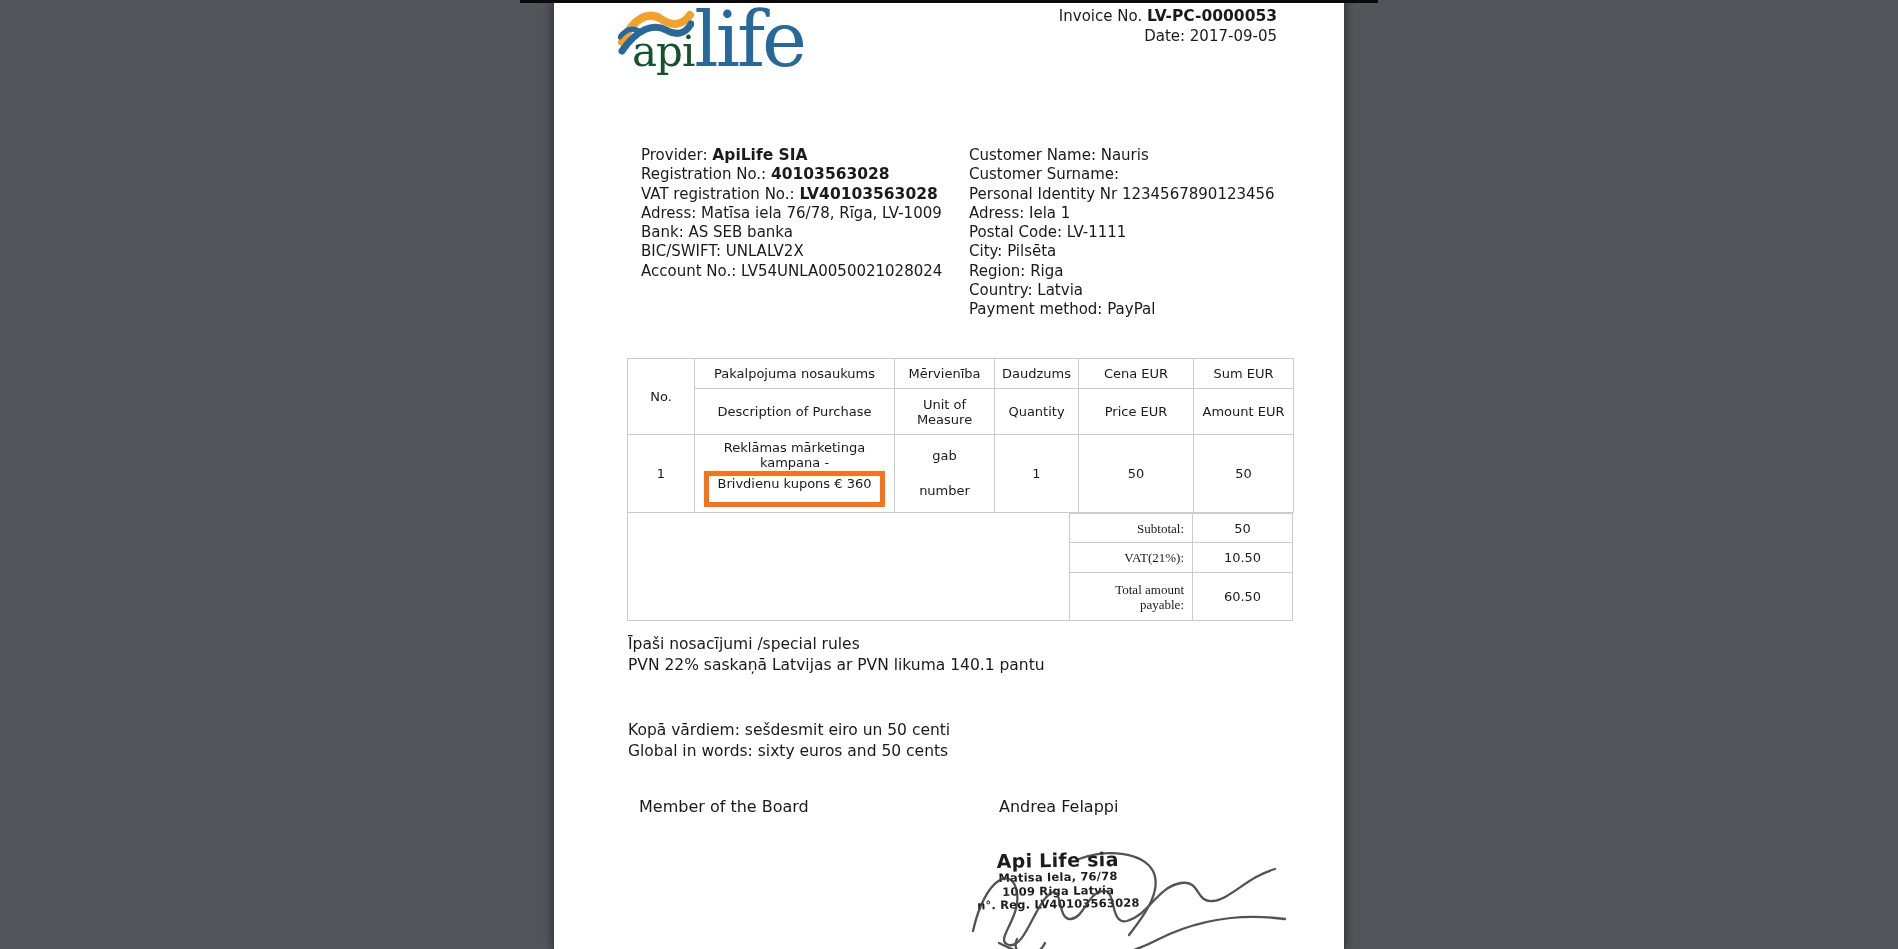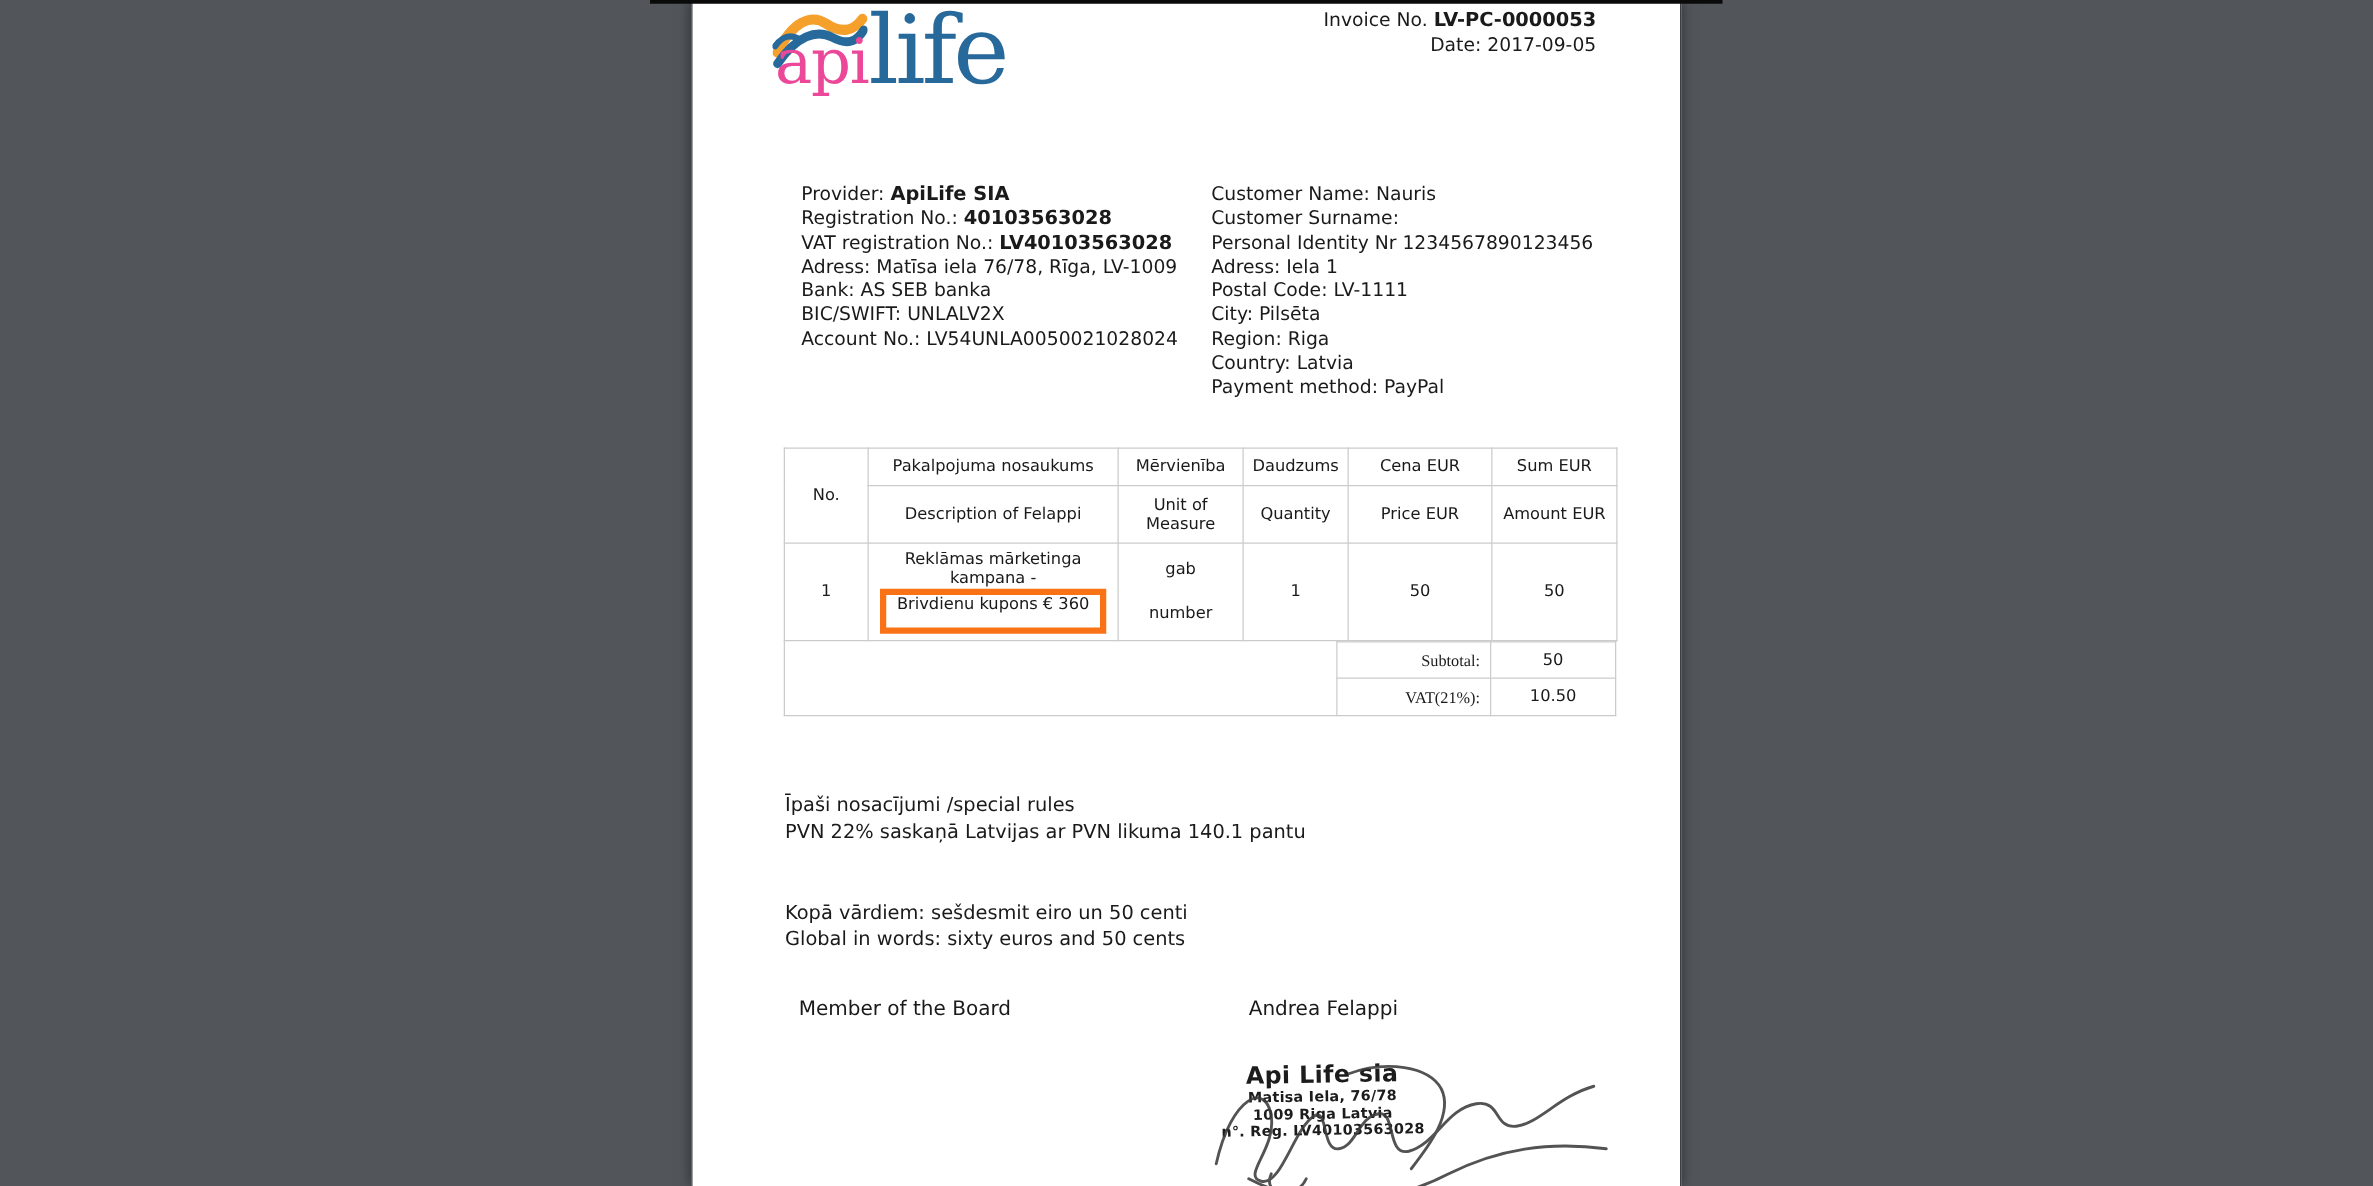--- a/index.html
+++ b/index.html
@@ -11,21 +11,21 @@
   }
   .top-edge{position:absolute;left:520px;top:0;width:858px;height:3px;background:#0a0a0a;z-index:6;}
   .page{
     position:absolute;left:553px;top:0;width:792px;height:949px;background:#ffffff;
     border-left:1px solid #3a3d41;border-right:1px solid #3a3d41;
     box-shadow:0 0 10px rgba(0,0,0,.5);box-sizing:border-box;z-index:2;
   }
   
   .logo{position:absolute;left:62px;top:6px;display:flex;align-items:baseline;height:86px;}
   .logo-waves{position:absolute;left:2px;top:2px;z-index:1;}
-  .logo-api{font-family:"DejaVu Serif","Liberation Serif",serif;font-size:50px;color:#ec4899;margin-left:4px;letter-spacing:-1px;position:relative;z-index:2;}
+  .logo-api{font-family:"DejaVu Serif","Liberation Serif",serif;font-size:42px;color:#14532d;margin-left:16px;letter-spacing:-1px;position:relative;z-index:2;}
   .logo-life{font-family:"DejaVu Serif","Liberation Serif",serif;font-size:76px;color:#26699a;letter-spacing:-3px;line-height:0.9;}
   
   .invoice-meta{position:absolute;top:7px;left:360px;right:67px;text-align:right;font-size:15px;line-height:19.5px;}
   .invoice-meta b{font-size:15.5px;}
   
   .party{position:absolute;font-size:15px;line-height:19.3px;}
   .party-provider{left:87px;top:146px;}
   .party-customer{left:415px;top:146px;}
   .info-line b{font-size:15.5px;}
   
@@ -120,21 +120,21 @@
       <tbody>
           <tr class="hrow1">
         <th rowspan="2">No.</th>
         <th>Pakalpojuma nosaukums</th>
         <th>Mērvienība</th>
         <th>Daudzums</th>
         <th>Cena EUR</th>
         <th>Sum EUR</th>
       </tr>
       <tr class="hrow2">
-        <th>Description of Felappi</th>
+        <th>Description of Purchase</th>
         <th>Unit of Measure</th>
         <th>Quantity</th>
         <th>Price EUR</th>
         <th>Amount EUR</th>
       </tr>
       <tr class="drow">
         <td>1</td>
         <td>
           <div class="desc-line1">Reklāmas mārketinga kampana -</div>
           <span class="red-box"><span>Brivdienu kupons € 360</span></span>
@@ -156,20 +156,24 @@
       <table class="totals-table">
         <tbody>
             <tr class="tr-sub">
           <td class="t-label">Subtotal:</td>
           <td class="t-value">50</td>
         </tr>
         <tr class="tr-vat">
           <td class="t-label">VAT(21%):</td>
           <td class="t-value">10.50</td>
         </tr>
+        <tr class="tr-total">
+          <td class="t-label">Total amount payable:</td>
+          <td class="t-value">60.50</td>
+        </tr>
       </tbody>
         </table>
     </div>
   </div>
 
   <div class="notes notes-rules">
     <div>Īpaši nosacījumi /special rules</div>
     <div>PVN 22% saskaņā Latvijas ar PVN likuma 140.1 pantu</div>
   </div>
   <div class="notes notes-words">

